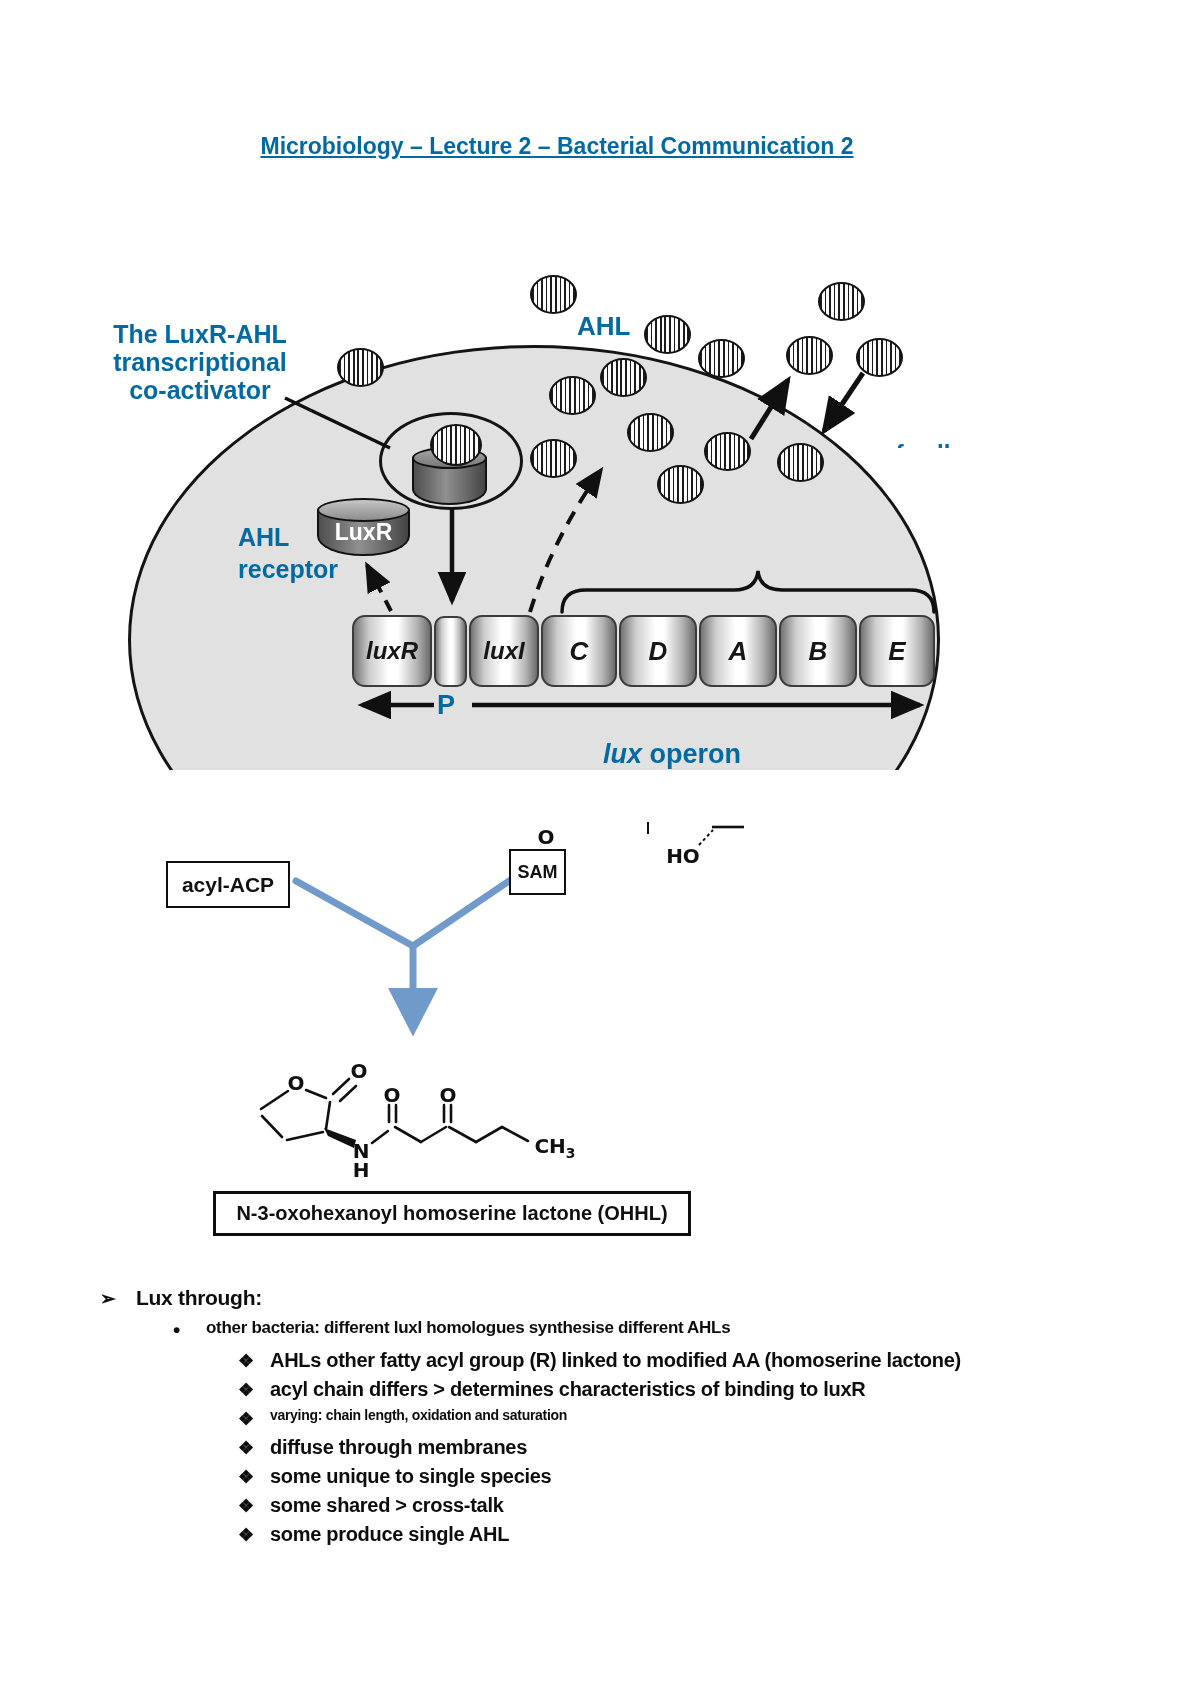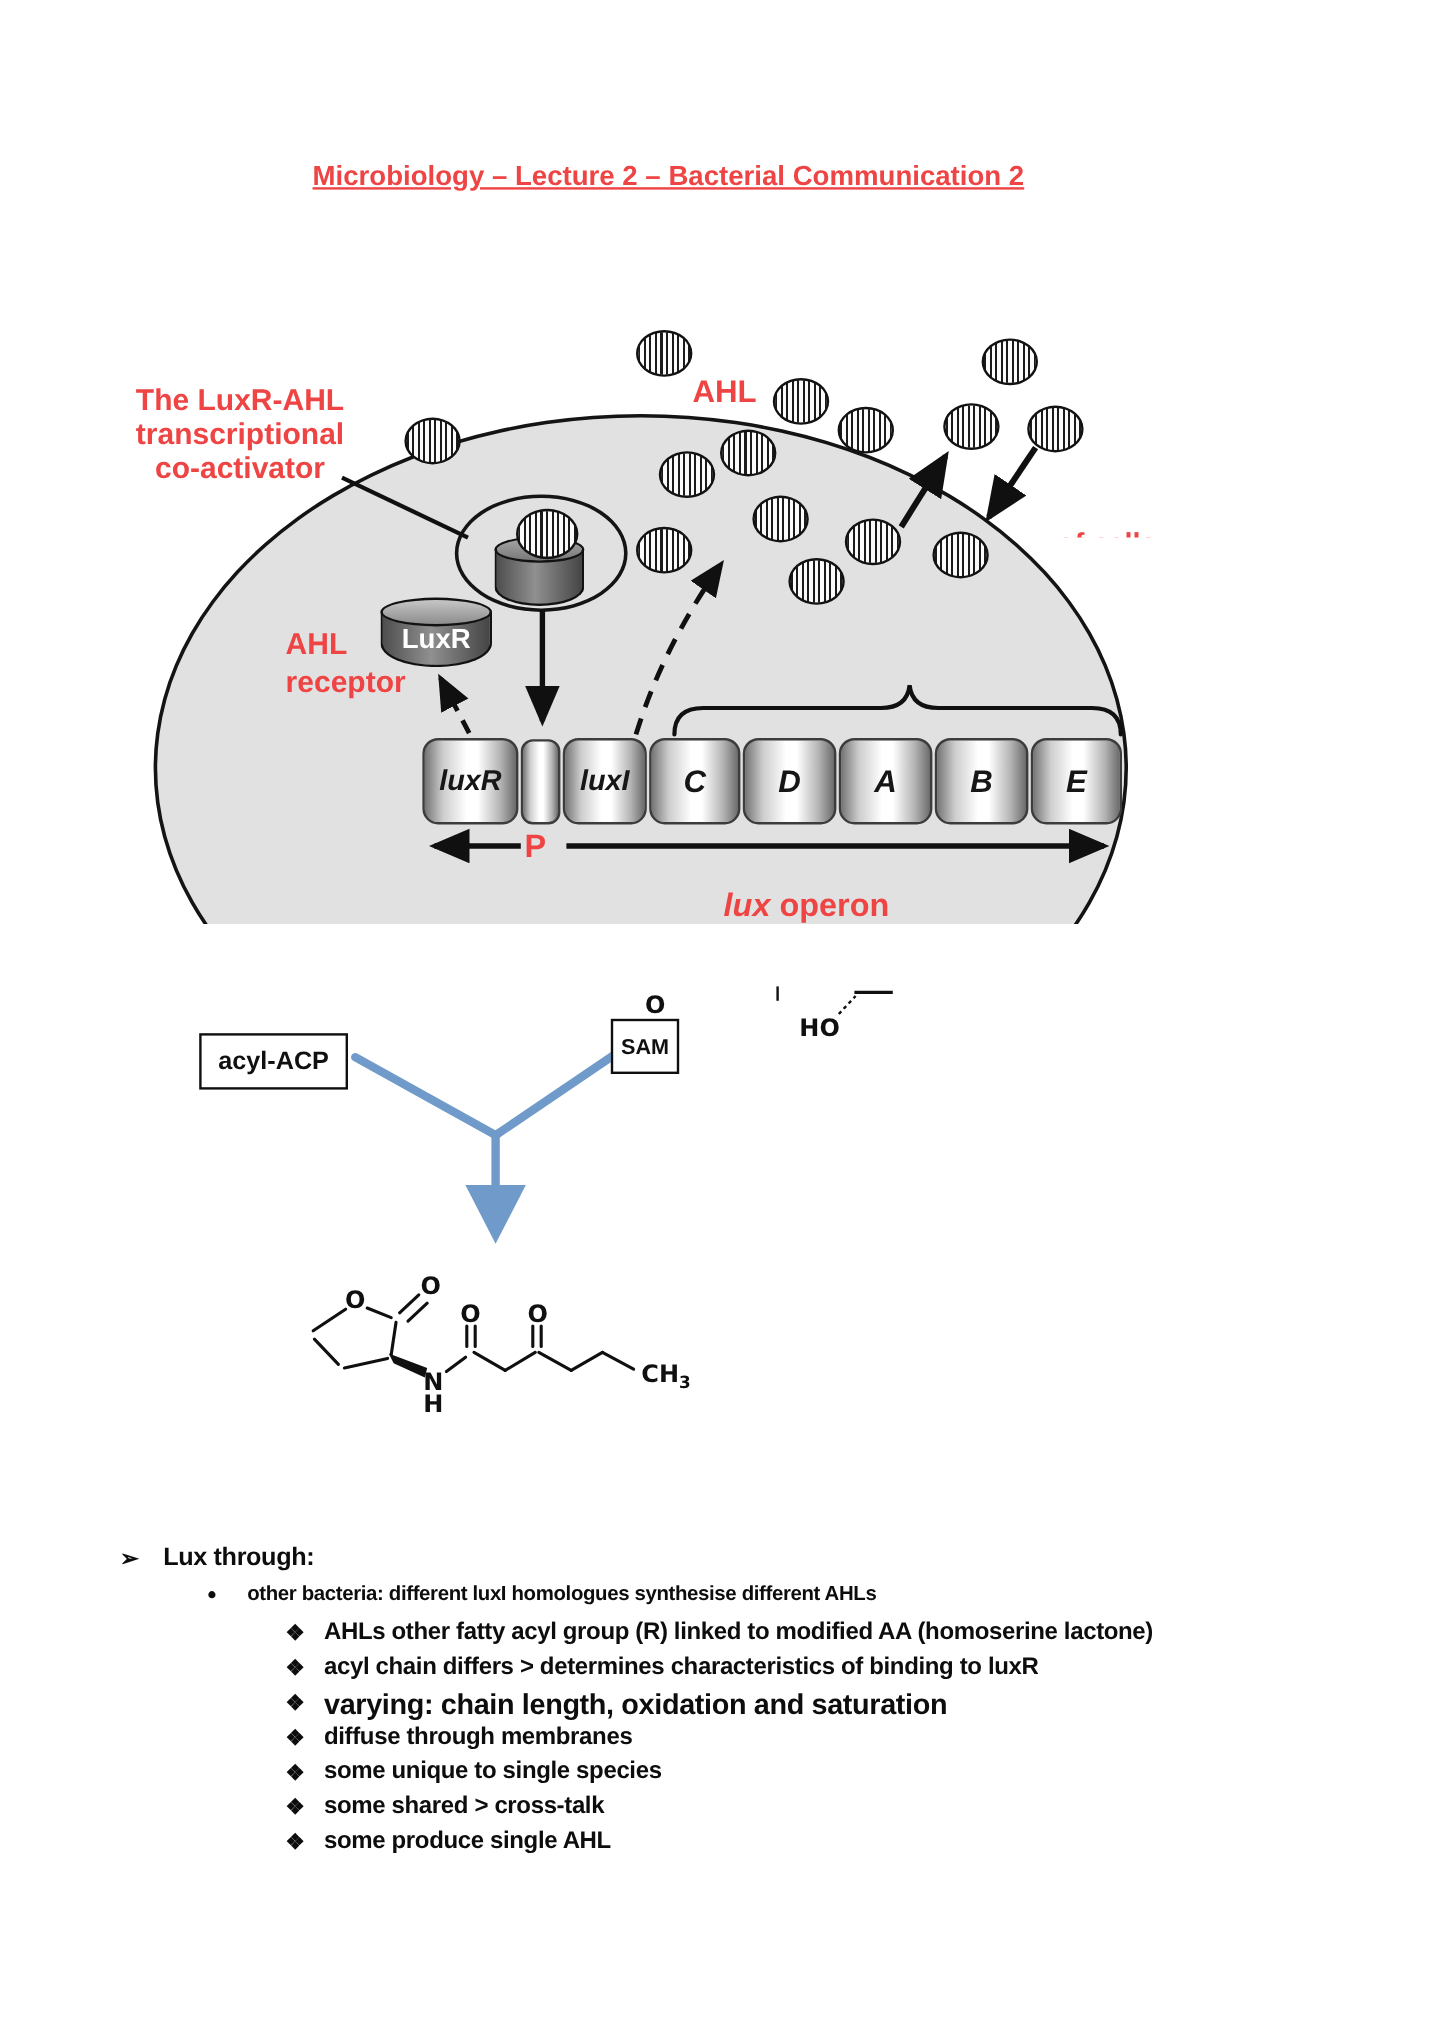--- a/index.html
+++ b/index.html
@@ -23,21 +23,21 @@
   .cyl-body{border:2.5px solid #121212;border-top:none;box-sizing:border-box;
         background:linear-gradient(90deg,#4e4e4e,#909090 45%,#454545);z-index:2;}
   
   .gene{border:2px solid #3c3c3c;border-radius:13px;box-sizing:border-box;z-index:2;
         background:linear-gradient(90deg,#747474 0,#cdcdcd 20%,#ffffff 46%,#ffffff 58%,#b3b3b3 83%,#6b6b6b 100%);
         display:flex;align-items:center;justify-content:center;
         font-style:italic;font-weight:bold;color:#161616;}
   
   .tbox{border:2.5px solid #0f0f0f;background:#fff;box-sizing:border-box;z-index:5;
         display:flex;align-items:center;justify-content:center;font-weight:bold;color:#101010;}
-  .lbl{z-index:5;color:#ef4444;}
+  .lbl{z-index:5;color:#0369a1;}
   svg.overlay{position:absolute;left:0;top:0;z-index:4;pointer-events:none;}
   .atom{z-index:5;font-family:"DejaVu Sans",sans-serif;font-weight:600;font-size:20px;color:#101010;
         transform:translate(-50%,-50%);}
   .note{z-index:5;font-weight:bold;color:#0d0d0d;font-size:20px;letter-spacing:-0.3px;}
   sub{font-size:14px;}
 </style>
 </head>
 <body>
 
 <div id="page">
@@ -180,32 +180,35 @@
 
   <div class="abs atom" style="left:296px;top:1083px;">O</div>
   <div class="abs atom" style="left:359px;top:1071px;">O</div>
   <div class="abs atom" style="left:392px;top:1095px;">O</div>
   <div class="abs atom" style="left:448px;top:1095px;">O</div>
   <div class="abs atom" style="left:361px;top:1151px;">N</div>
   <div class="abs atom" style="left:361px;top:1170px;">H</div>
   <div class="abs atom" style="left:555px;top:1147px;">
     <span>CH</span><sub>3</sub></div>
 
+  <div class="abs tbox" style="left:213px;top:1191px;width:478px;height:45px;font-size:20px;border-width:3px;">
+    <span>N-3-oxohexanoyl homoserine lactone (OHHL)</span>
+    </div>
 
   <div class="abs note" style="left:100px;top:1287px;font-size:19px;">➢</div>
   <div class="abs note" style="left:136px;top:1286px;font-size:21px;">Lux through:</div>
   <div class="abs note" style="left:173px;top:1318px;font-size:21px;">•</div>
   <div class="abs note" style="left:206px;top:1318px;font-size:17px;">other bacteria: different luxI homologues synthesise different AHLs</div>
   <div id="note-items">
       <div class="abs note" style="left: 238px; top: 1350px; font-size: 18px;">❖</div>
       <div class="abs note" style="left: 270px; top: 1349px; font-size: 20px;">AHLs other fatty acyl group (R) linked to modified AA (homoserine lactone)</div>
       <div class="abs note" style="left: 238px; top: 1379px; font-size: 18px;">❖</div>
       <div class="abs note" style="left: 270px; top: 1378px; font-size: 20px;">acyl chain differs &gt; determines characteristics of binding to luxR</div>
       <div class="abs note" style="left: 238px; top: 1408px; font-size: 18px;">❖</div>
-      <div class="abs note" style="left: 270px; top: 1407px; font-size: 24px;">varying: chain length, oxidation and saturation</div>
+      <div class="abs note" style="left: 270px; top: 1407px; font-size: 14px;">varying: chain length, oxidation and saturation</div>
       <div class="abs note" style="left: 238px; top: 1437px; font-size: 18px;">❖</div>
       <div class="abs note" style="left: 270px; top: 1436px; font-size: 20px;">diffuse through membranes</div>
       <div class="abs note" style="left: 238px; top: 1466px; font-size: 18px;">❖</div>
       <div class="abs note" style="left: 270px; top: 1465px; font-size: 20px;">some unique to single species</div>
       <div class="abs note" style="left: 238px; top: 1495px; font-size: 18px;">❖</div>
       <div class="abs note" style="left: 270px; top: 1494px; font-size: 20px;">some shared &gt; cross-talk</div>
       <div class="abs note" style="left: 238px; top: 1524px; font-size: 18px;">❖</div>
       <div class="abs note" style="left: 270px; top: 1523px; font-size: 20px;">some produce single AHL</div>
     </div>
 </div>

